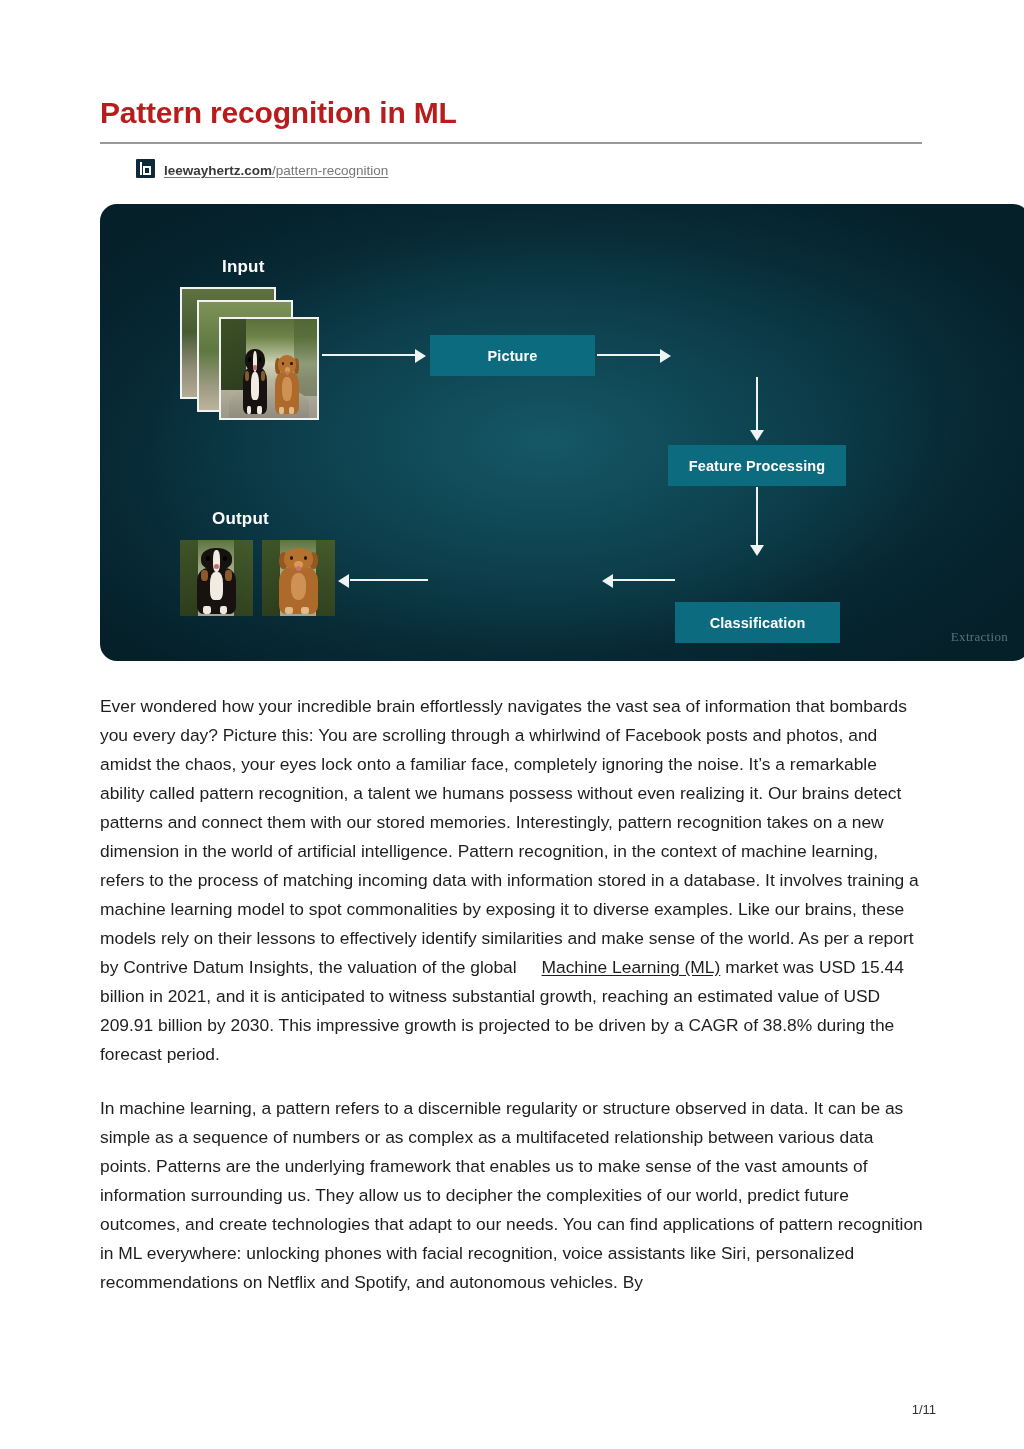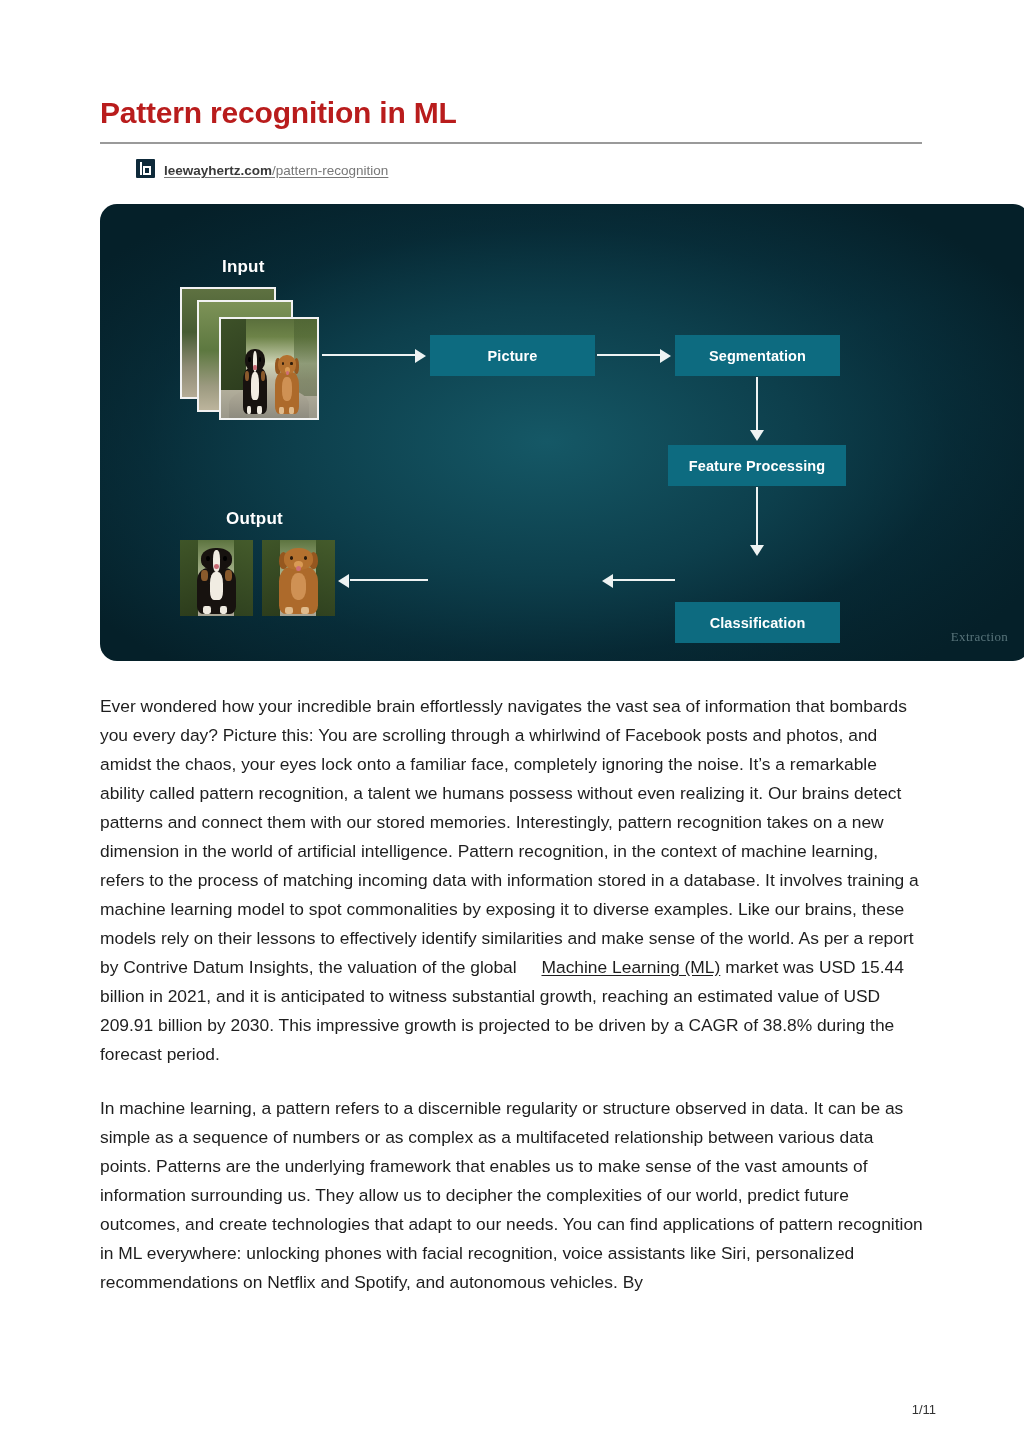--- a/index.html
+++ b/index.html
@@ -113,21 +113,21 @@
   }
 
   .fig-label {
     position: absolute;
     color: #ffffff;
     font-size: 17px;
     font-weight: bold;
     letter-spacing: 0.2px;
   }
   .label-input  { left: 122px; top: 53px; }
-  .label-output { left: 126px; top: 305px; }
+  .label-output { left: 112px; top: 305px; }
 
   
   .photo-stack {
     position: absolute;
     left: 80px;
     top: 83px;
     width: 145px;
     height: 133px;
   }
   .photo {
@@ -501,21 +501,20 @@
       <div class="arrow arrow-v a4"></div>
       <div class="arrow-head head-down a4h"></div>
 
       <div class="arrow arrow-h a5"></div>
       <div class="arrow-head head-left a5h"></div>
 
       <div class="arrow arrow-h a6"></div>
       <div class="arrow-head head-left a6h"></div>
 
       <div class="node node-sensing">Picture</div>
-      <div class="node node-segment">Segmentation</div>
       <div class="node node-feature">Feature Processing</div>
       <div class="node node-classify">Classification</div>
 
       <div class="watermark">Extraction</div>
     </div>
 
     <div class="body-text">
       <p><span>Ever wondered how your incredible brain effortlessly navigates the vast sea of information that bombards you every day? Picture this: You are scrolling through a whirlwind of Facebook posts and photos, and amidst the chaos, your eyes lock onto a familiar face, completely ignoring the noise. It’s a remarkable ability called pattern recognition, a talent we humans possess without even realizing it. Our brains detect patterns and connect them with our stored memories. Interestingly, pattern recognition takes on a new dimension in the world of artificial intelligence. Pattern recognition, in the context of machine learning, refers to the process of matching incoming data with information stored in a database. It involves training a machine learning model to spot commonalities by exposing it to diverse examples. Like our brains, these models rely on their lessons to effectively identify similarities and make sense of the world. As per a report by Contrive Datum Insights, the valuation of the global </span><a class="inline-link" href="#">Machine Learning (ML)</a><span> market was USD 15.44 billion in 2021, and it is anticipated to witness substantial growth, reaching an estimated value of USD 209.91 billion by 2030. This impressive growth is projected to be driven by a CAGR of 38.8% during the forecast period.</span></p>
       <p>In machine learning, a pattern refers to a discernible regularity or structure observed in data. It can be as simple as a sequence of numbers or as complex as a multifaceted relationship between various data points. Patterns are the underlying framework that enables us to make sense of the vast amounts of information surrounding us. They allow us to decipher the complexities of our world, predict future outcomes, and create technologies that adapt to our needs. You can find applications of pattern recognition in ML everywhere: unlocking phones with facial recognition, voice assistants like Siri, personalized recommendations on Netflix and Spotify, and autonomous vehicles. By</p>
     </div>

